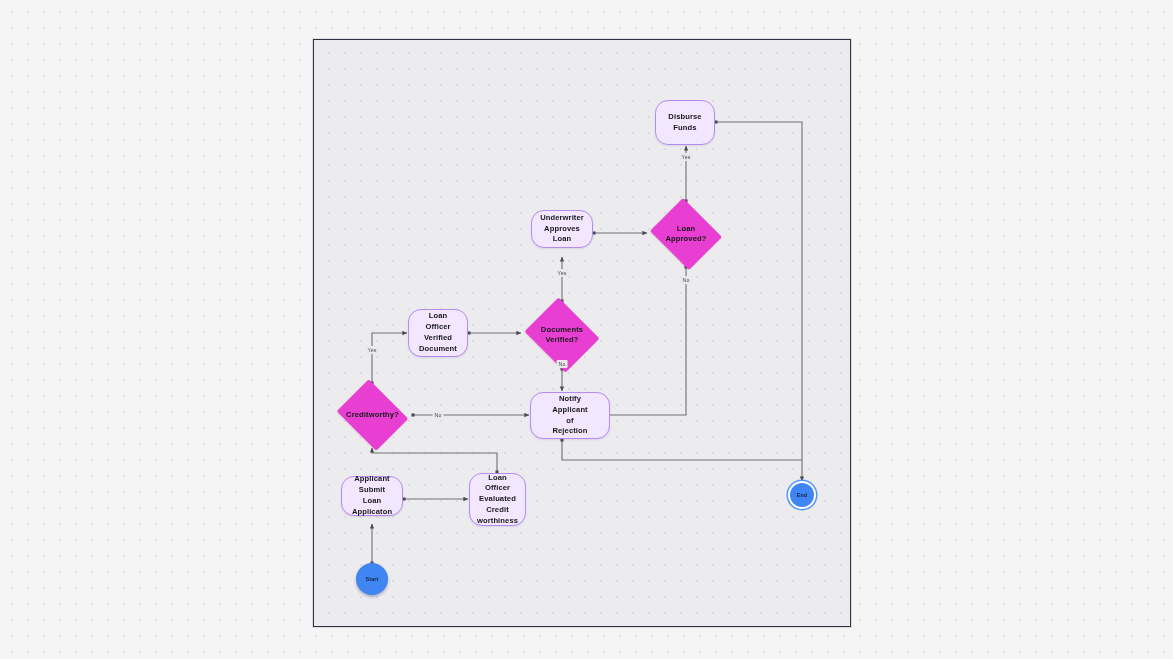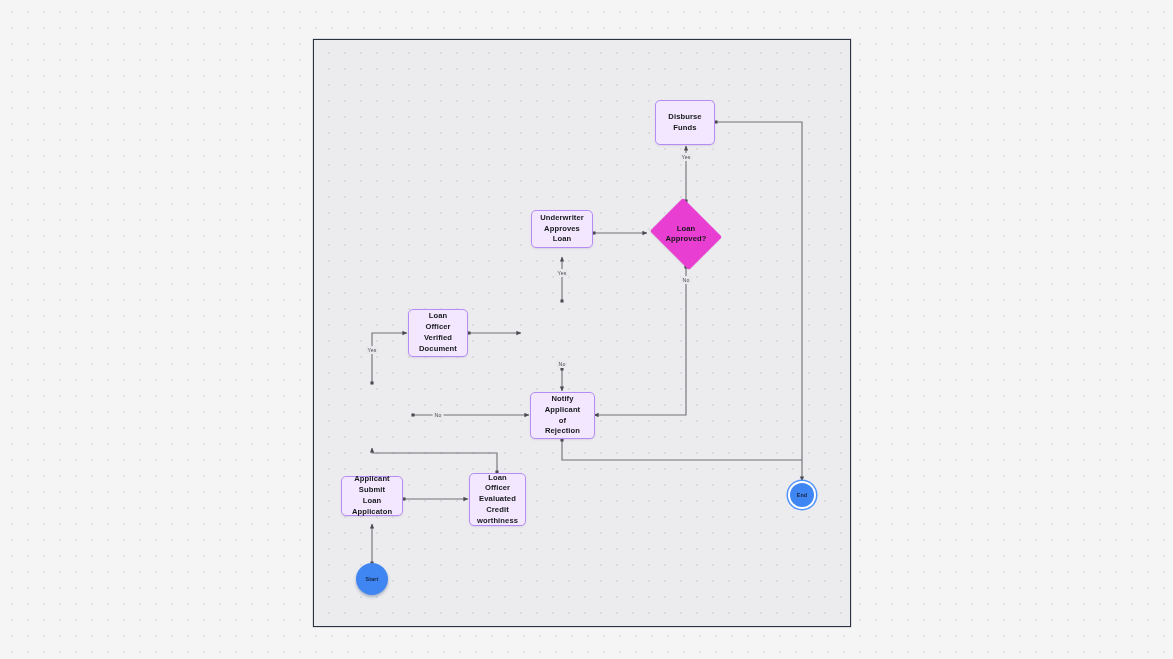--- a/index.html
+++ b/index.html
@@ -44,21 +44,21 @@
     height: 659px;
     pointer-events: none;
   }
   .node {
     position: absolute;
     box-sizing: border-box;
   }
   .box {
     background: #f2e7ff;
     border: 1.5px solid #b58cf3;
-    border-radius: 5px;
+    border-radius: 13px;
     display: flex;
     align-items: center;
     justify-content: center;
     text-align: center;
     color: #18181b;
     font-size: 7.6px;
     font-weight: bold;
     line-height: 1.42;
     letter-spacing: 0.1px;
     padding: 18px;
@@ -172,40 +172,48 @@
   </div>
 
   <div class="node box" style="left:341px; top:476px; width:62px; height:40px;">
     <span id="lbl-submit">Applicant<br>Submit Loan<br>Applicaton</span>
   </div>
 
   <div class="node box" style="left:469px; top:473px; width:57px; height:53px;">
     <span id="lbl-evaluate">Loan Officer<br>Evaluated<br>Credit<br>worthiness</span>
   </div>
 
+  <div class="diamond-wrap" style="left:333px; top:383px; width:79px; height:64px;">
+    <div class="diamond-shape"></div>
+    <div class="diamond-label">Creditworthy?</div>
+  </div>
 
   <div class="node box" style="left:408px; top:309px; width:60px; height:48px;">
     <span id="lbl-verified_doc">Loan Officer<br>Verified<br>Document</span>
   </div>
 
+  <div class="diamond-wrap" style="left:521px; top:301px; width:82px; height:68px;">
+    <div class="diamond-shape"></div>
+    <div class="diamond-label" id="lbl-docs_verified">Documents<br>Verified?</div>
+  </div>
 
   <div class="node box" style="left:531px; top:210px; width:62px; height:29px;">
     <span id="lbl-underwriter">Underwriter<br>Approves<br>Loan</span>
   </div>
 
   <div class="diamond-wrap" style="left:647px; top:201px; width:78px; height:66px;">
     <div class="diamond-shape"></div>
     <div class="diamond-label" id="lbl-loan_approved">Loan<br>Approved?</div>
   </div>
 
   <div class="node box" style="left:655px; top:100px; width:60px; height:45px;">
     <span id="lbl-disburse">Disburse<br>Funds</span>
   </div>
 
-  <div class="node box" style="left:530px; top:392px; width:65px; height:47px;">
+  <div class="node box" style="left:530px; top:392px; width:80px; height:47px;">
     <span id="lbl-notify">Notify<br>Applicant of<br>Rejection</span>
   </div>
 
   <div class="node terminal end" style="left:790px; top:483px; width:24px; height:24px;">
     <span>End</span>
   </div>
 
   <div class="edge-label" style="left:372px; top:350px;">Yes</div>
   <div class="edge-label" style="left:438px; top:415px;">No</div>
   <div class="edge-label" style="left:562px; top:273px;">Yes</div>

